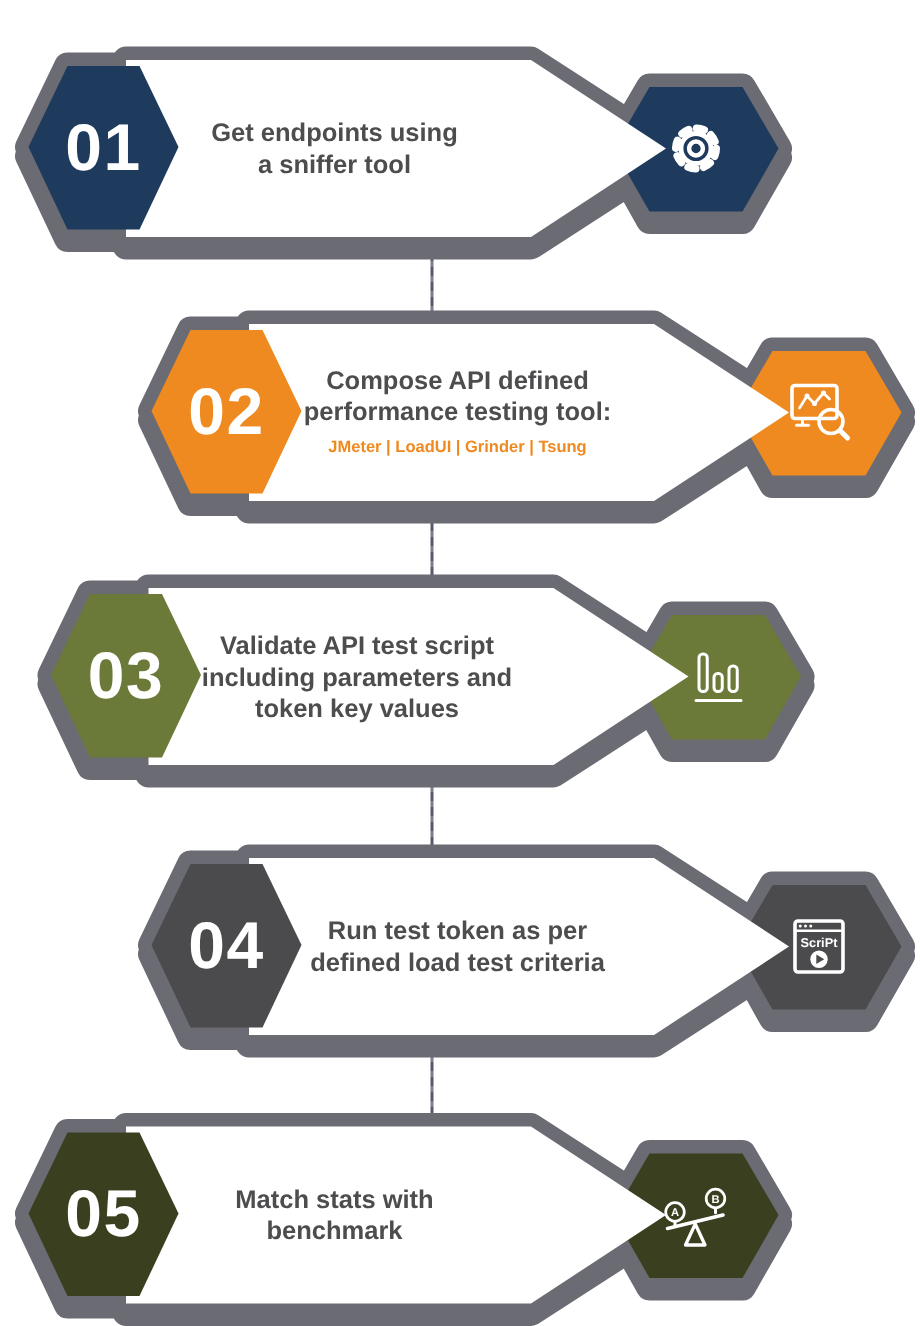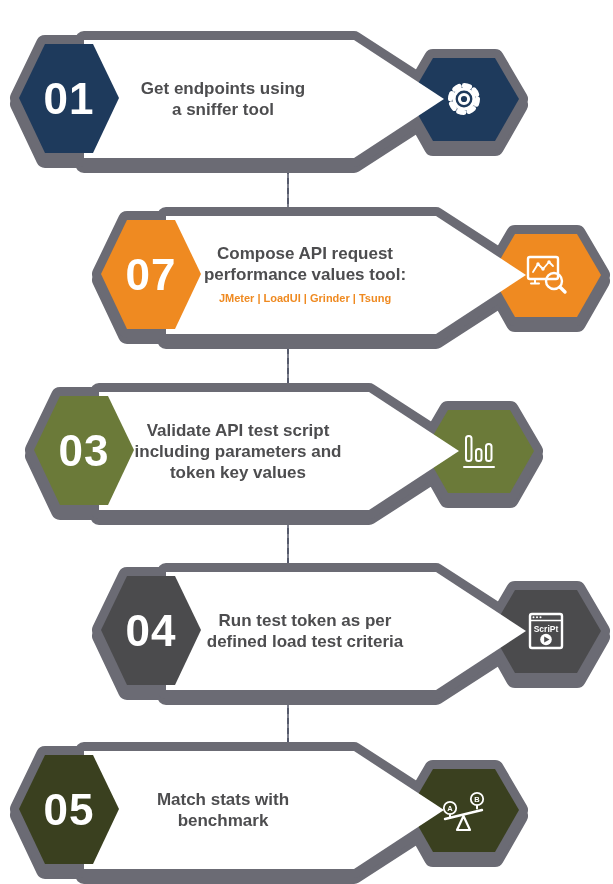--- a/index.html
+++ b/index.html
@@ -71,24 +71,24 @@
   <div class="step s2">
     <svg class="shape" viewBox="0 0 530 150">
       <g transform="translate(0,6)">
         <path d="M 10,70 L 36,16 L 75,16 L 75,12 L 345,12 L 410,54 L 424,30 L 486,30 L 510,71 L 486,113 L 424,113 L 410,88 L 345,130 L 75,130 L 75,125 L 36,125 Z" style="fill:currentColor;stroke:currentColor;stroke-width:18;stroke-linejoin:round" color="#6b6b74"></path>
       </g>
       <path d="M 10,70 L 36,16 L 75,16 L 75,12 L 345,12 L 410,54 L 424,30 L 486,30 L 510,71 L 486,113 L 424,113 L 410,88 L 345,130 L 75,130 L 75,125 L 36,125 Z" style="fill:currentColor;stroke:currentColor;stroke-width:18;stroke-linejoin:round" color="#6b6b74"></path>
       <polygon points="400,71 424,30 486,30 510,71 486,113 424,113" fill="#ef8a21"></polygon>
       <polygon points="75,12 345,12 435,71 345,130 75,130" fill="#ffffff"></polygon>
       <polygon points="10,70 36,16 84,16 110,70 84,125 36,125" fill="#ef8a21"></polygon>
     </svg>
-    <div class="num">07</div>
+    <div class="num">02</div>
     <div class="txt">
-      <span>Compose API request</span>
-      <span>performance values tool:</span>
+      <span>Compose API defined</span>
+      <span>performance testing tool:</span>
       <span class="tools">JMeter | LoadUI | Grinder | Tsung</span>
     </div>
     <div class="iconbox">
       <svg viewBox="0 0 56 56">
         <rect class="ic" x="10" y="10" width="30" height="22" rx="2" stroke-width="2.4"></rect>
         <polyline class="ic" points="15,25 20,17 25,22 31,15 35,19" stroke-width="1.8"></polyline>
         <circle cx="20" cy="17" r="1.7" fill="#ffffff"></circle>
         <circle cx="25" cy="22" r="1.7" fill="#ffffff"></circle>
         <circle cx="31" cy="15" r="1.7" fill="#ffffff"></circle>
         <line class="ic" x1="17" y1="32" x2="17" y2="36" stroke-width="2"></line>

